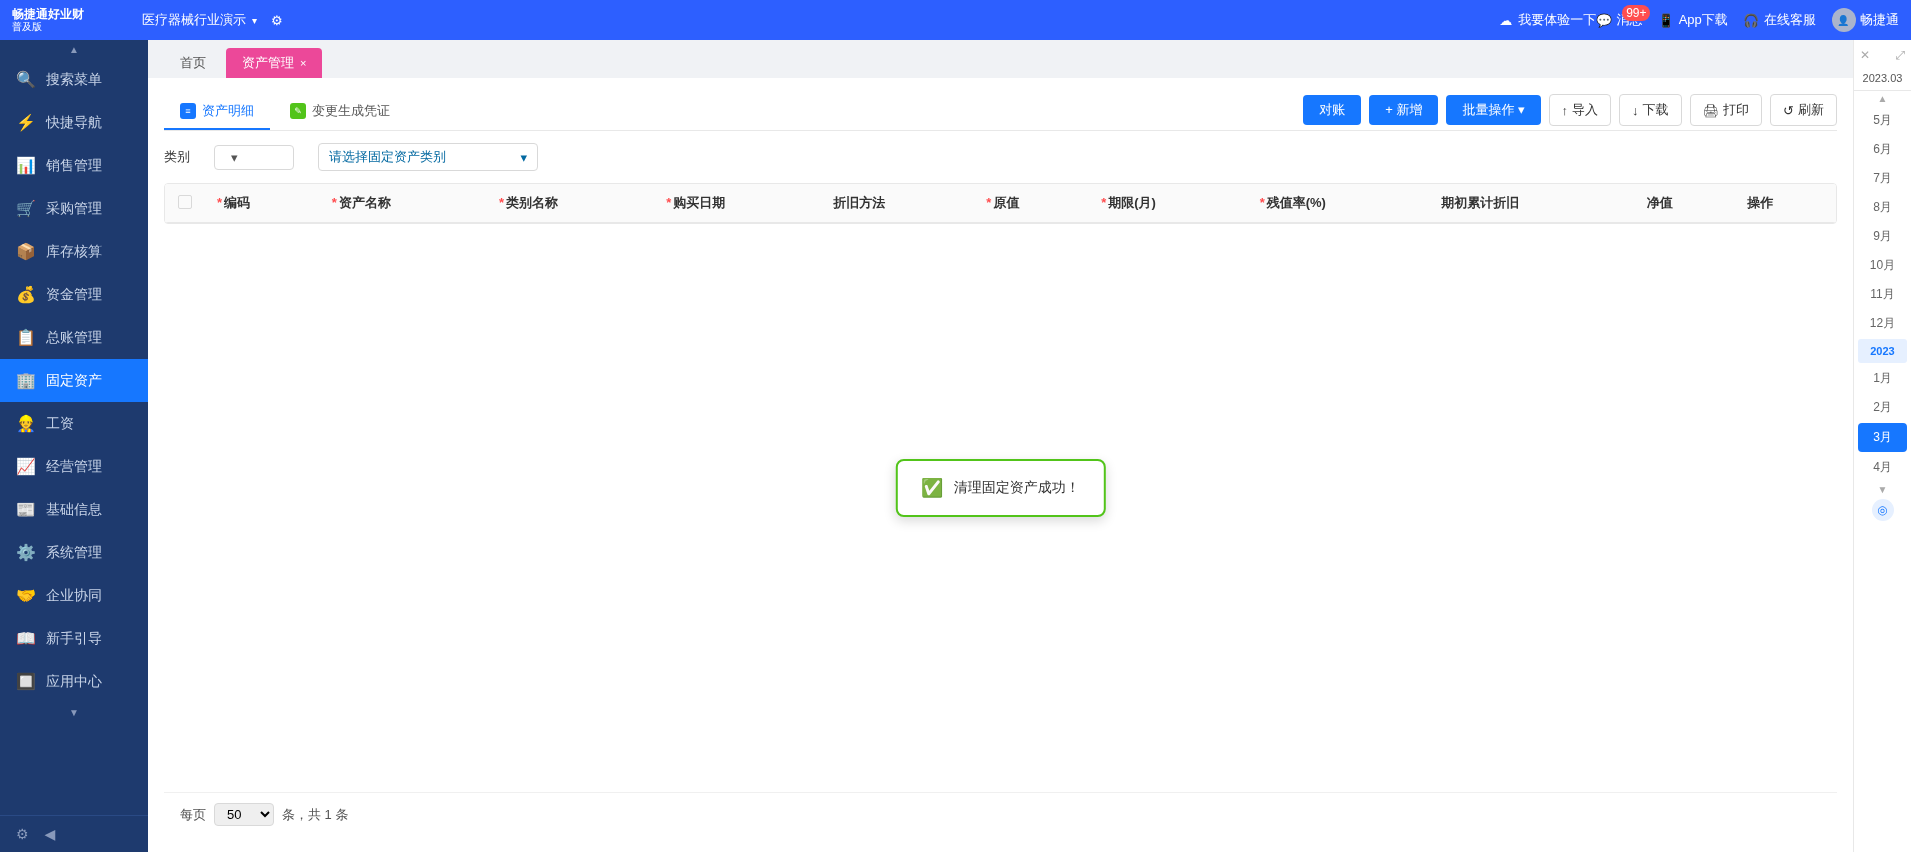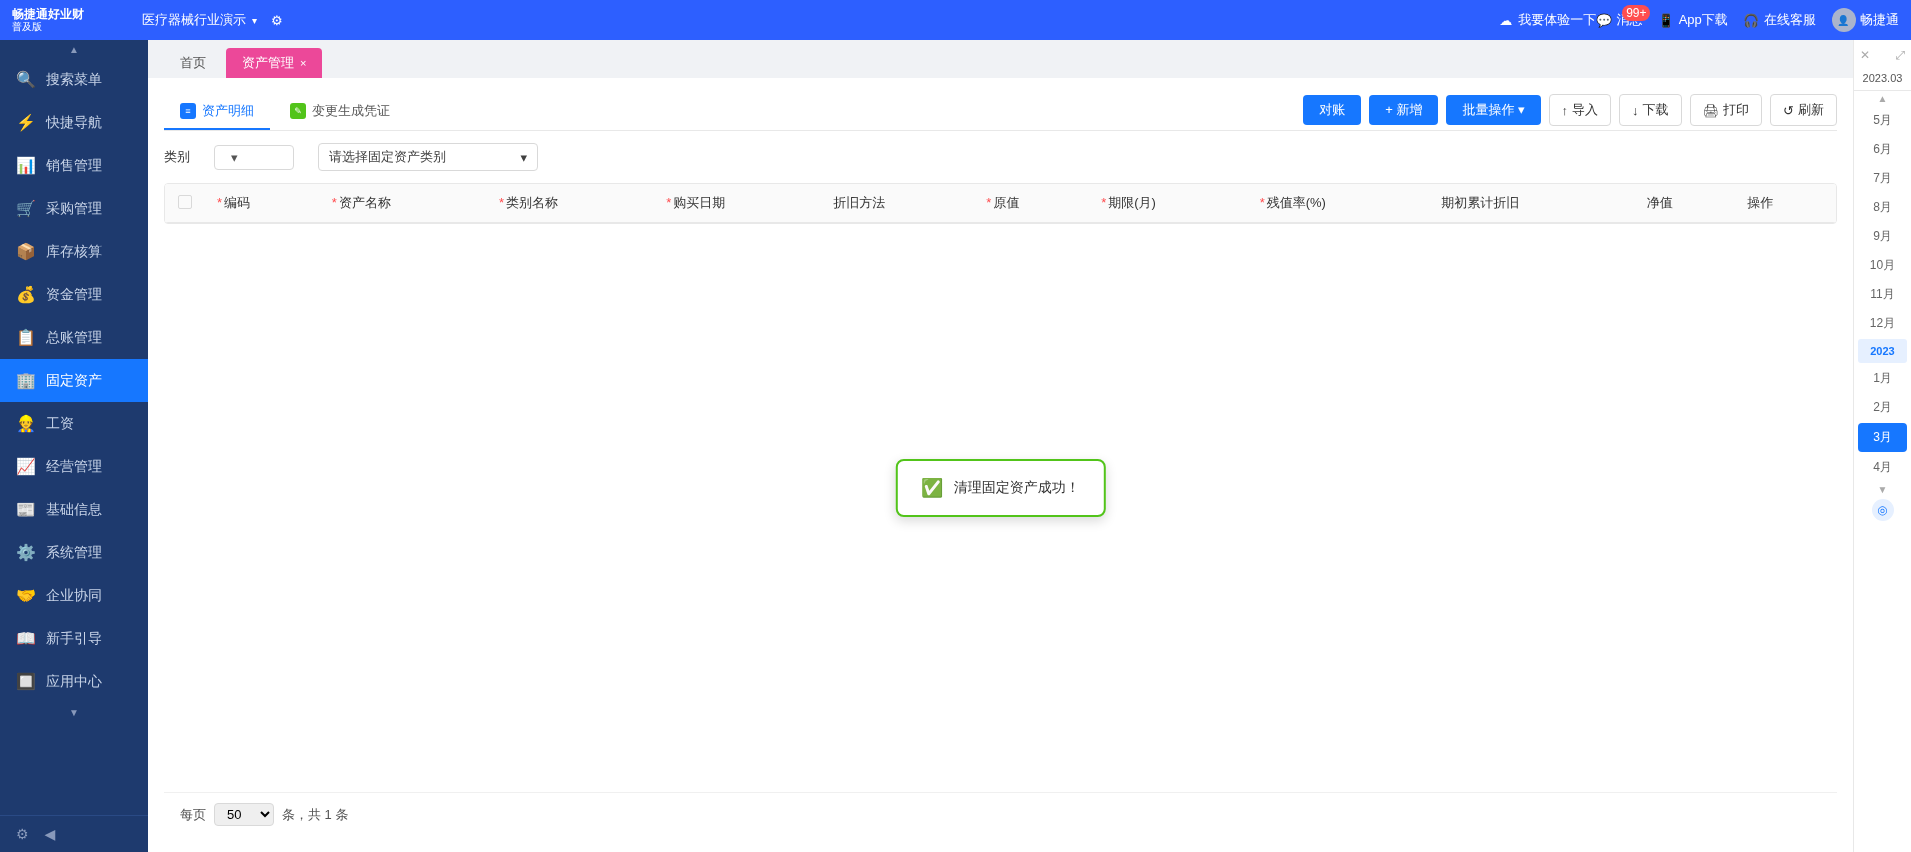--- a/index.html
+++ b/index.html
@@ -247,21 +247,21 @@
     }
     .filter-input-select {
       display: flex;
       align-items: center;
       gap: 6px;
       border: 1px solid #d9d9d9;
       border-radius: 4px;
       padding: 4px 10px;
       cursor: pointer;
       font-size: 13px;
-      color: #404040;
+      color: #0369a1;
       background: white;
       min-width: 220px;
     }
 
     .btn {
       display: flex;
       align-items: center;
       gap: 4px;
       padding: 6px 16px;
       border-radius: 4px;
@@ -297,21 +297,21 @@
     }
     table {
       width: 100%;
       border-collapse: collapse;
       font-size: 13px;
     }
     thead th {
       background: #fafafa;
       padding: 10px 12px;
       text-align: left;
-      font-weight: normal;
+      font-weight: bold;
       color: #333;
       border-bottom: 1px solid #e8e8e8;
       white-space: nowrap;
     }
     thead th .required { color: #ff4d4f; margin-right: 2px; }
     tbody td {
       padding: 10px 12px;
       border-bottom: 1px solid #f0f0f0;
       color: #333;
       white-space: nowrap;

